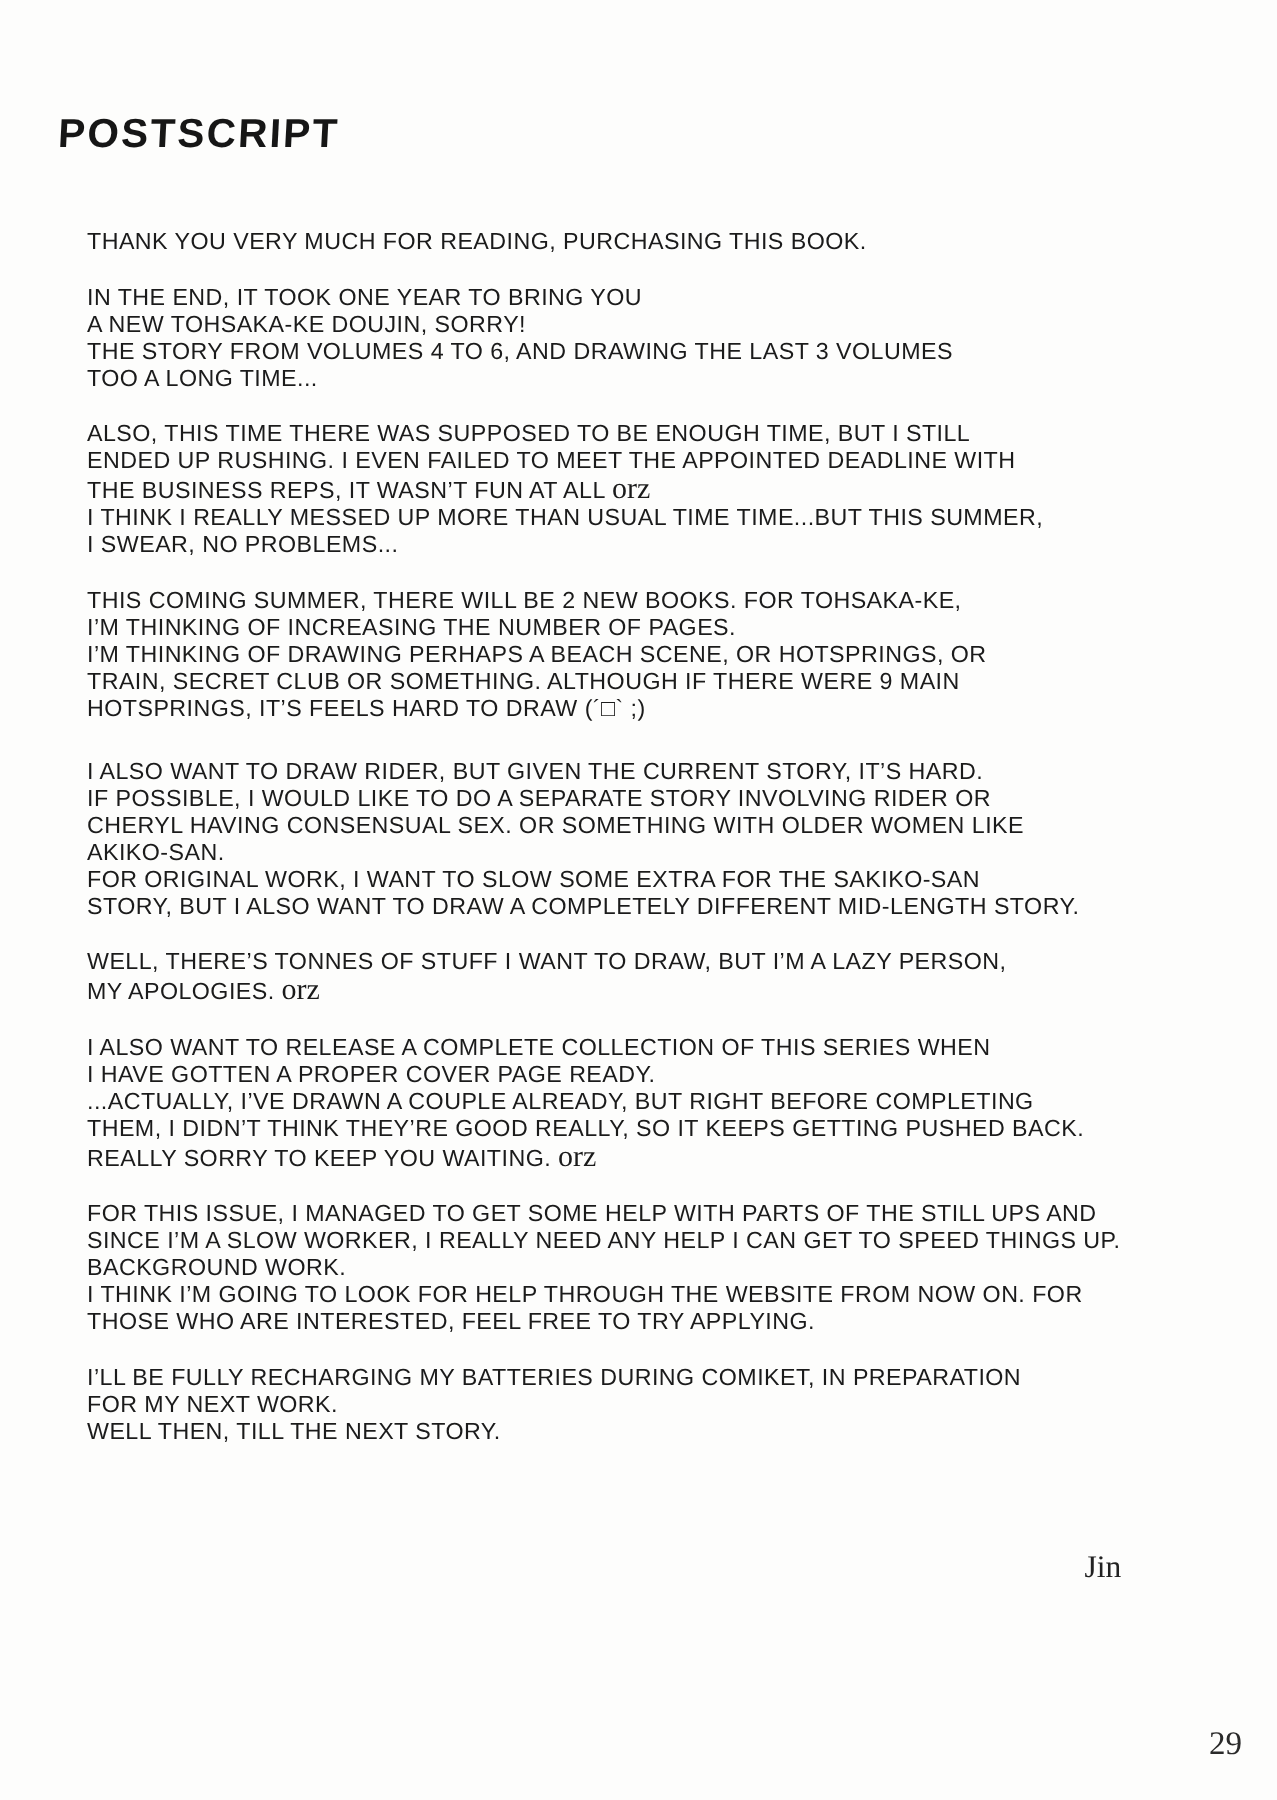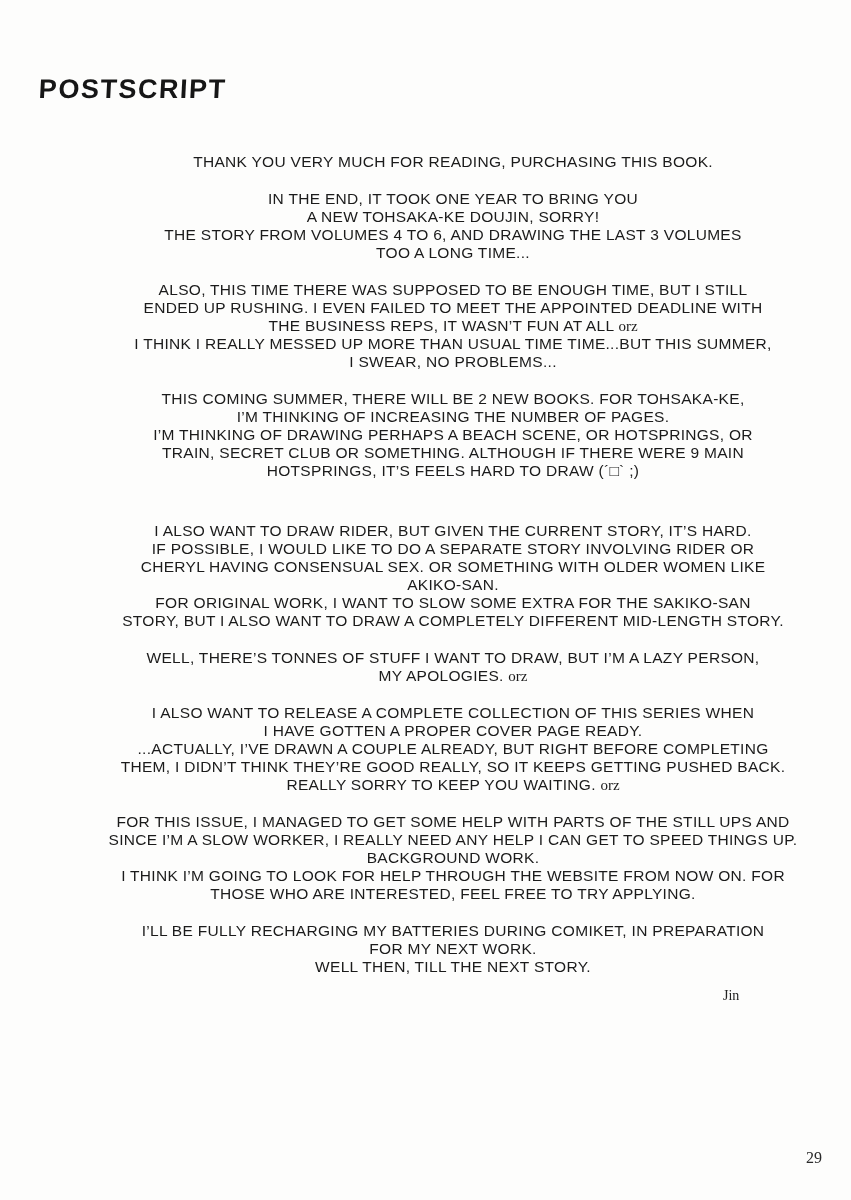--- a/index.html
+++ b/index.html
@@ -28,42 +28,42 @@
   .body {
     position: absolute;
     left: 58px;
     top: 153px;
     width: 790px;
     font-size: 15.5px;
     line-height: 18px;
     letter-spacing: 0.3px;
     font-weight: normal;
   }
-  .paragraph { margin: 0 0 19px 0; text-align: center; }
-  .paragraph.extra-gap { margin-bottom: 42px; }
+  .paragraph { margin: 0 0 19px 0; }
+  .paragraph.extra-gap { margin-bottom: 24px; }
   .line { white-space: pre; }
   .serif {
     font-family: "Liberation Serif", serif;
-    font-size: 15px;
+    font-size: 20px;
     letter-spacing: 0;
   }
   .signature {
     position: absolute;
     left: 723px;
-    top: 988px;
+    top: 1032px;
     font-family: "Liberation Serif", serif;
-    font-size: 14px;
+    font-size: 21px;
     color: #222;
   }
   .page-number {
     position: absolute;
     left: 806px;
     top: 1149px;
     font-family: "Liberation Serif", serif;
-    font-size: 16px;
+    font-size: 22px;
     color: #2a2a2a;
     text-align: right;
   }
 </style>
 </head>
 <body>
 
 <div class="page">
   <h1 class="title">POSTSCRIPT</h1>
 

